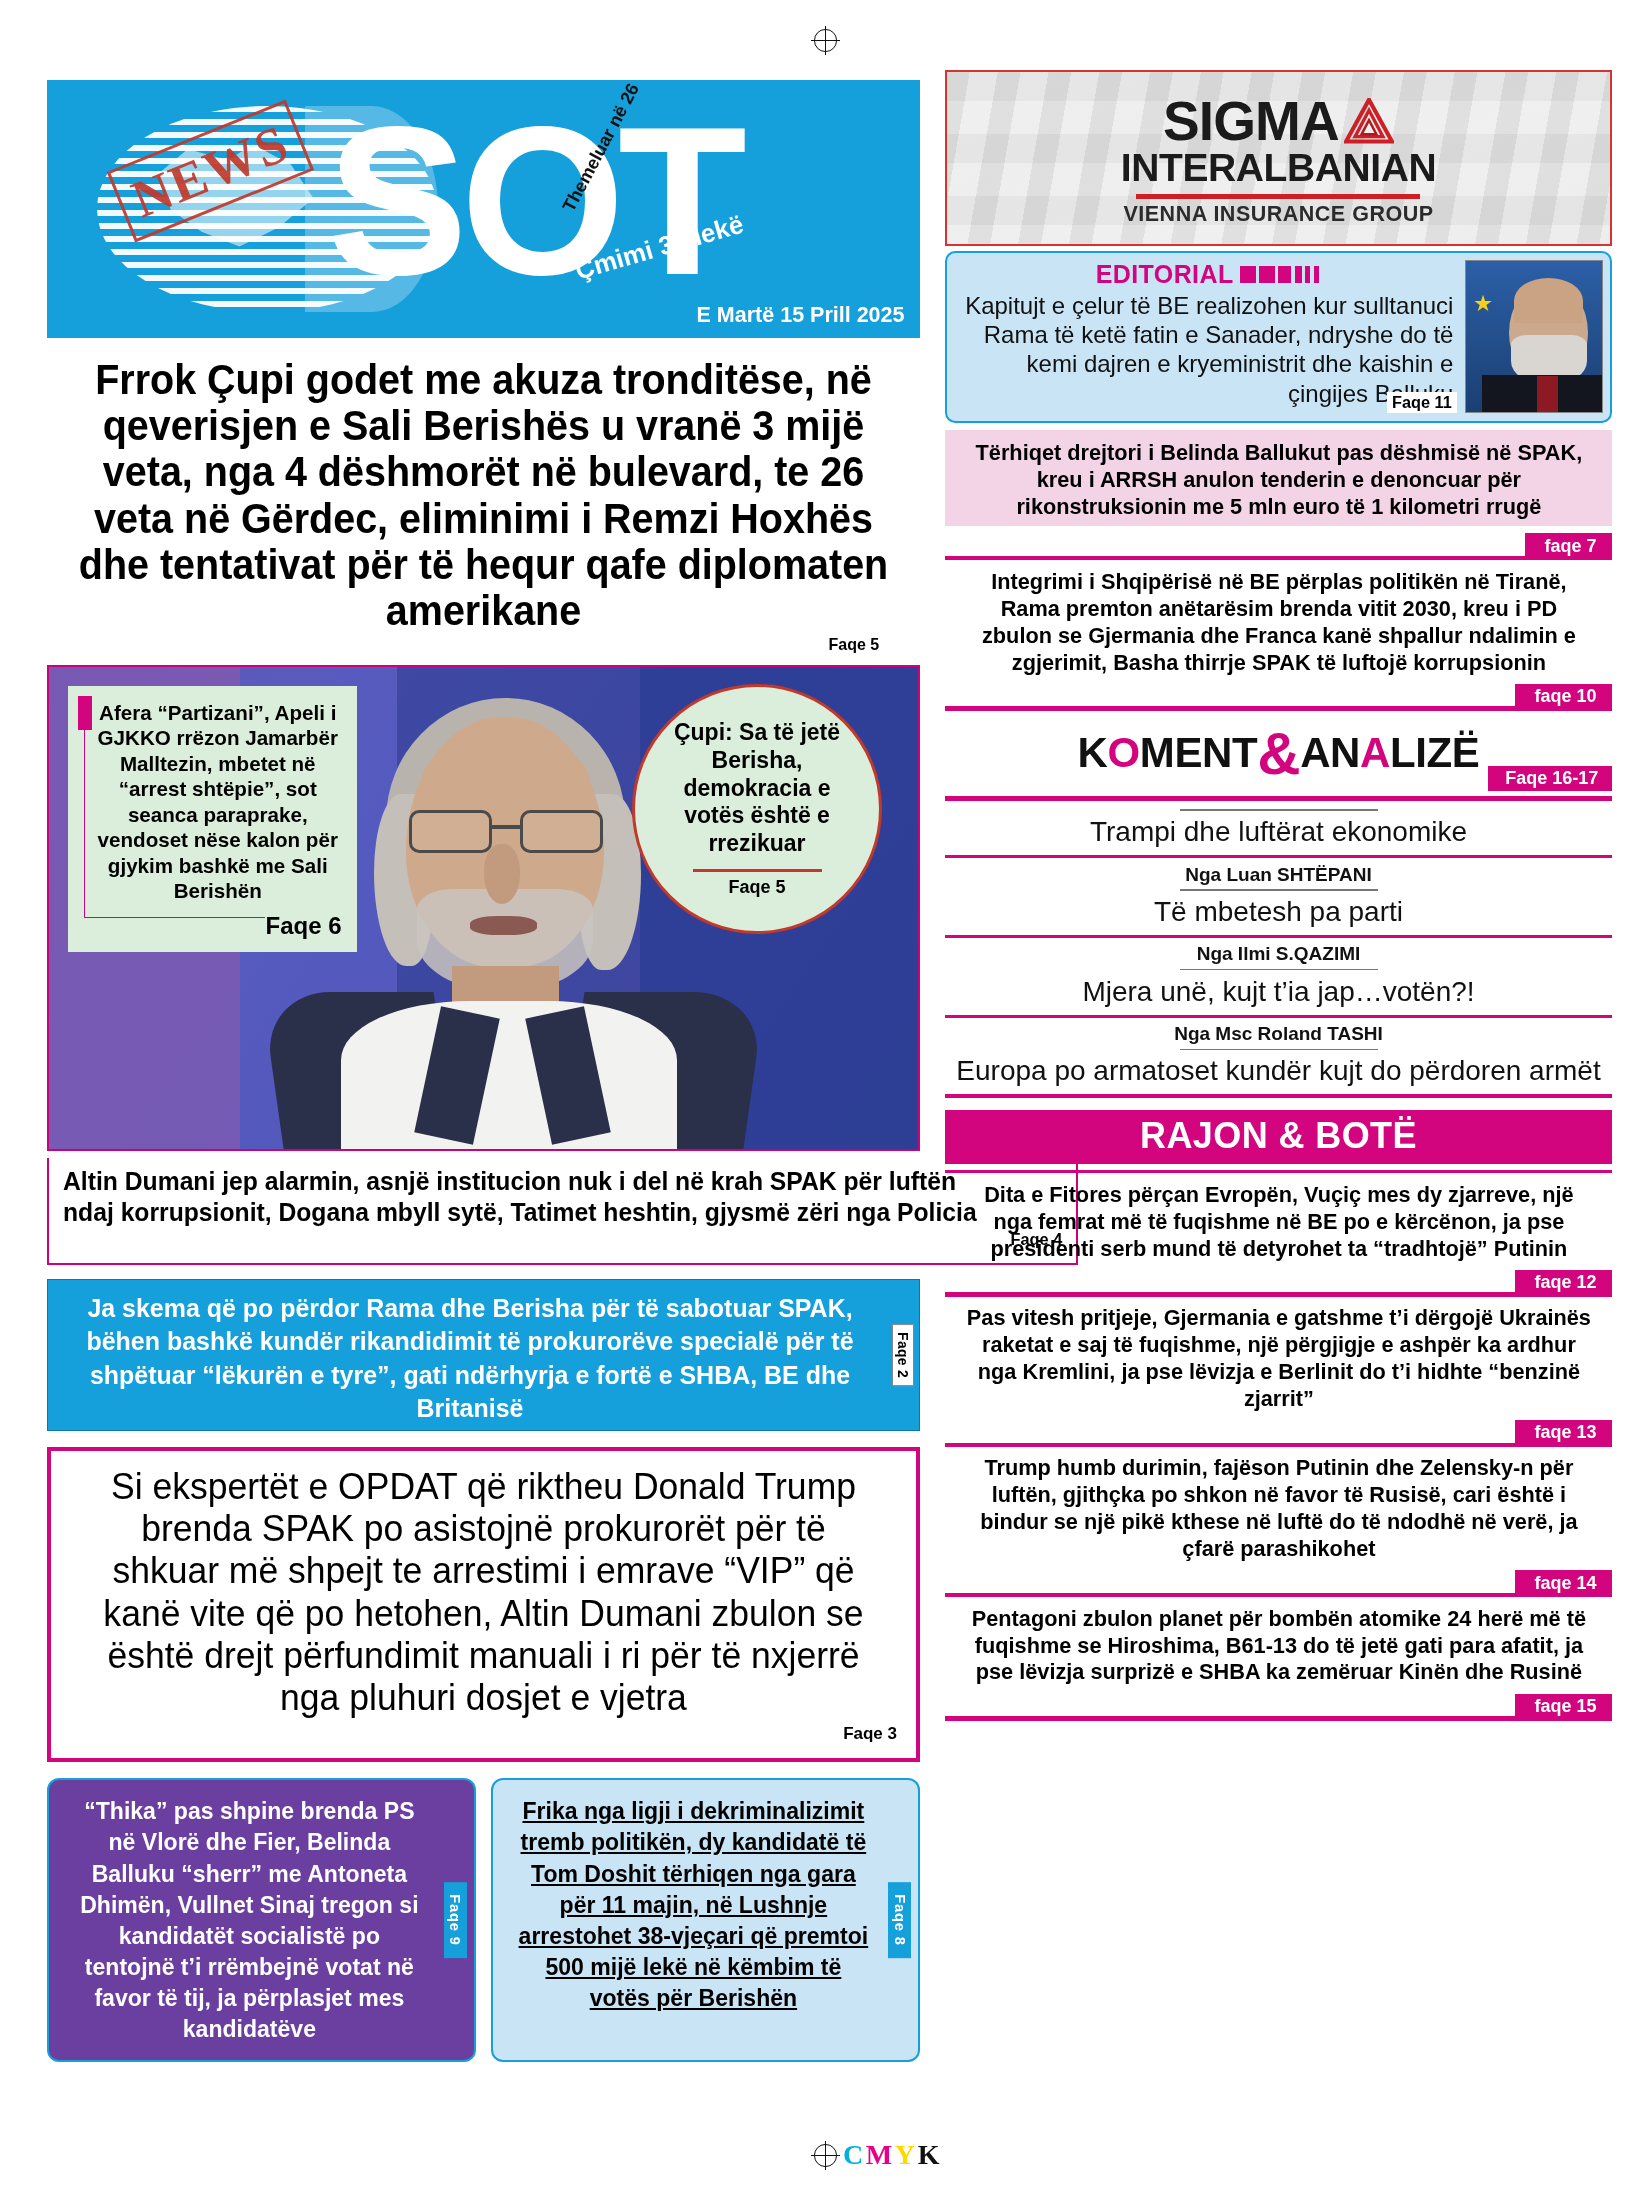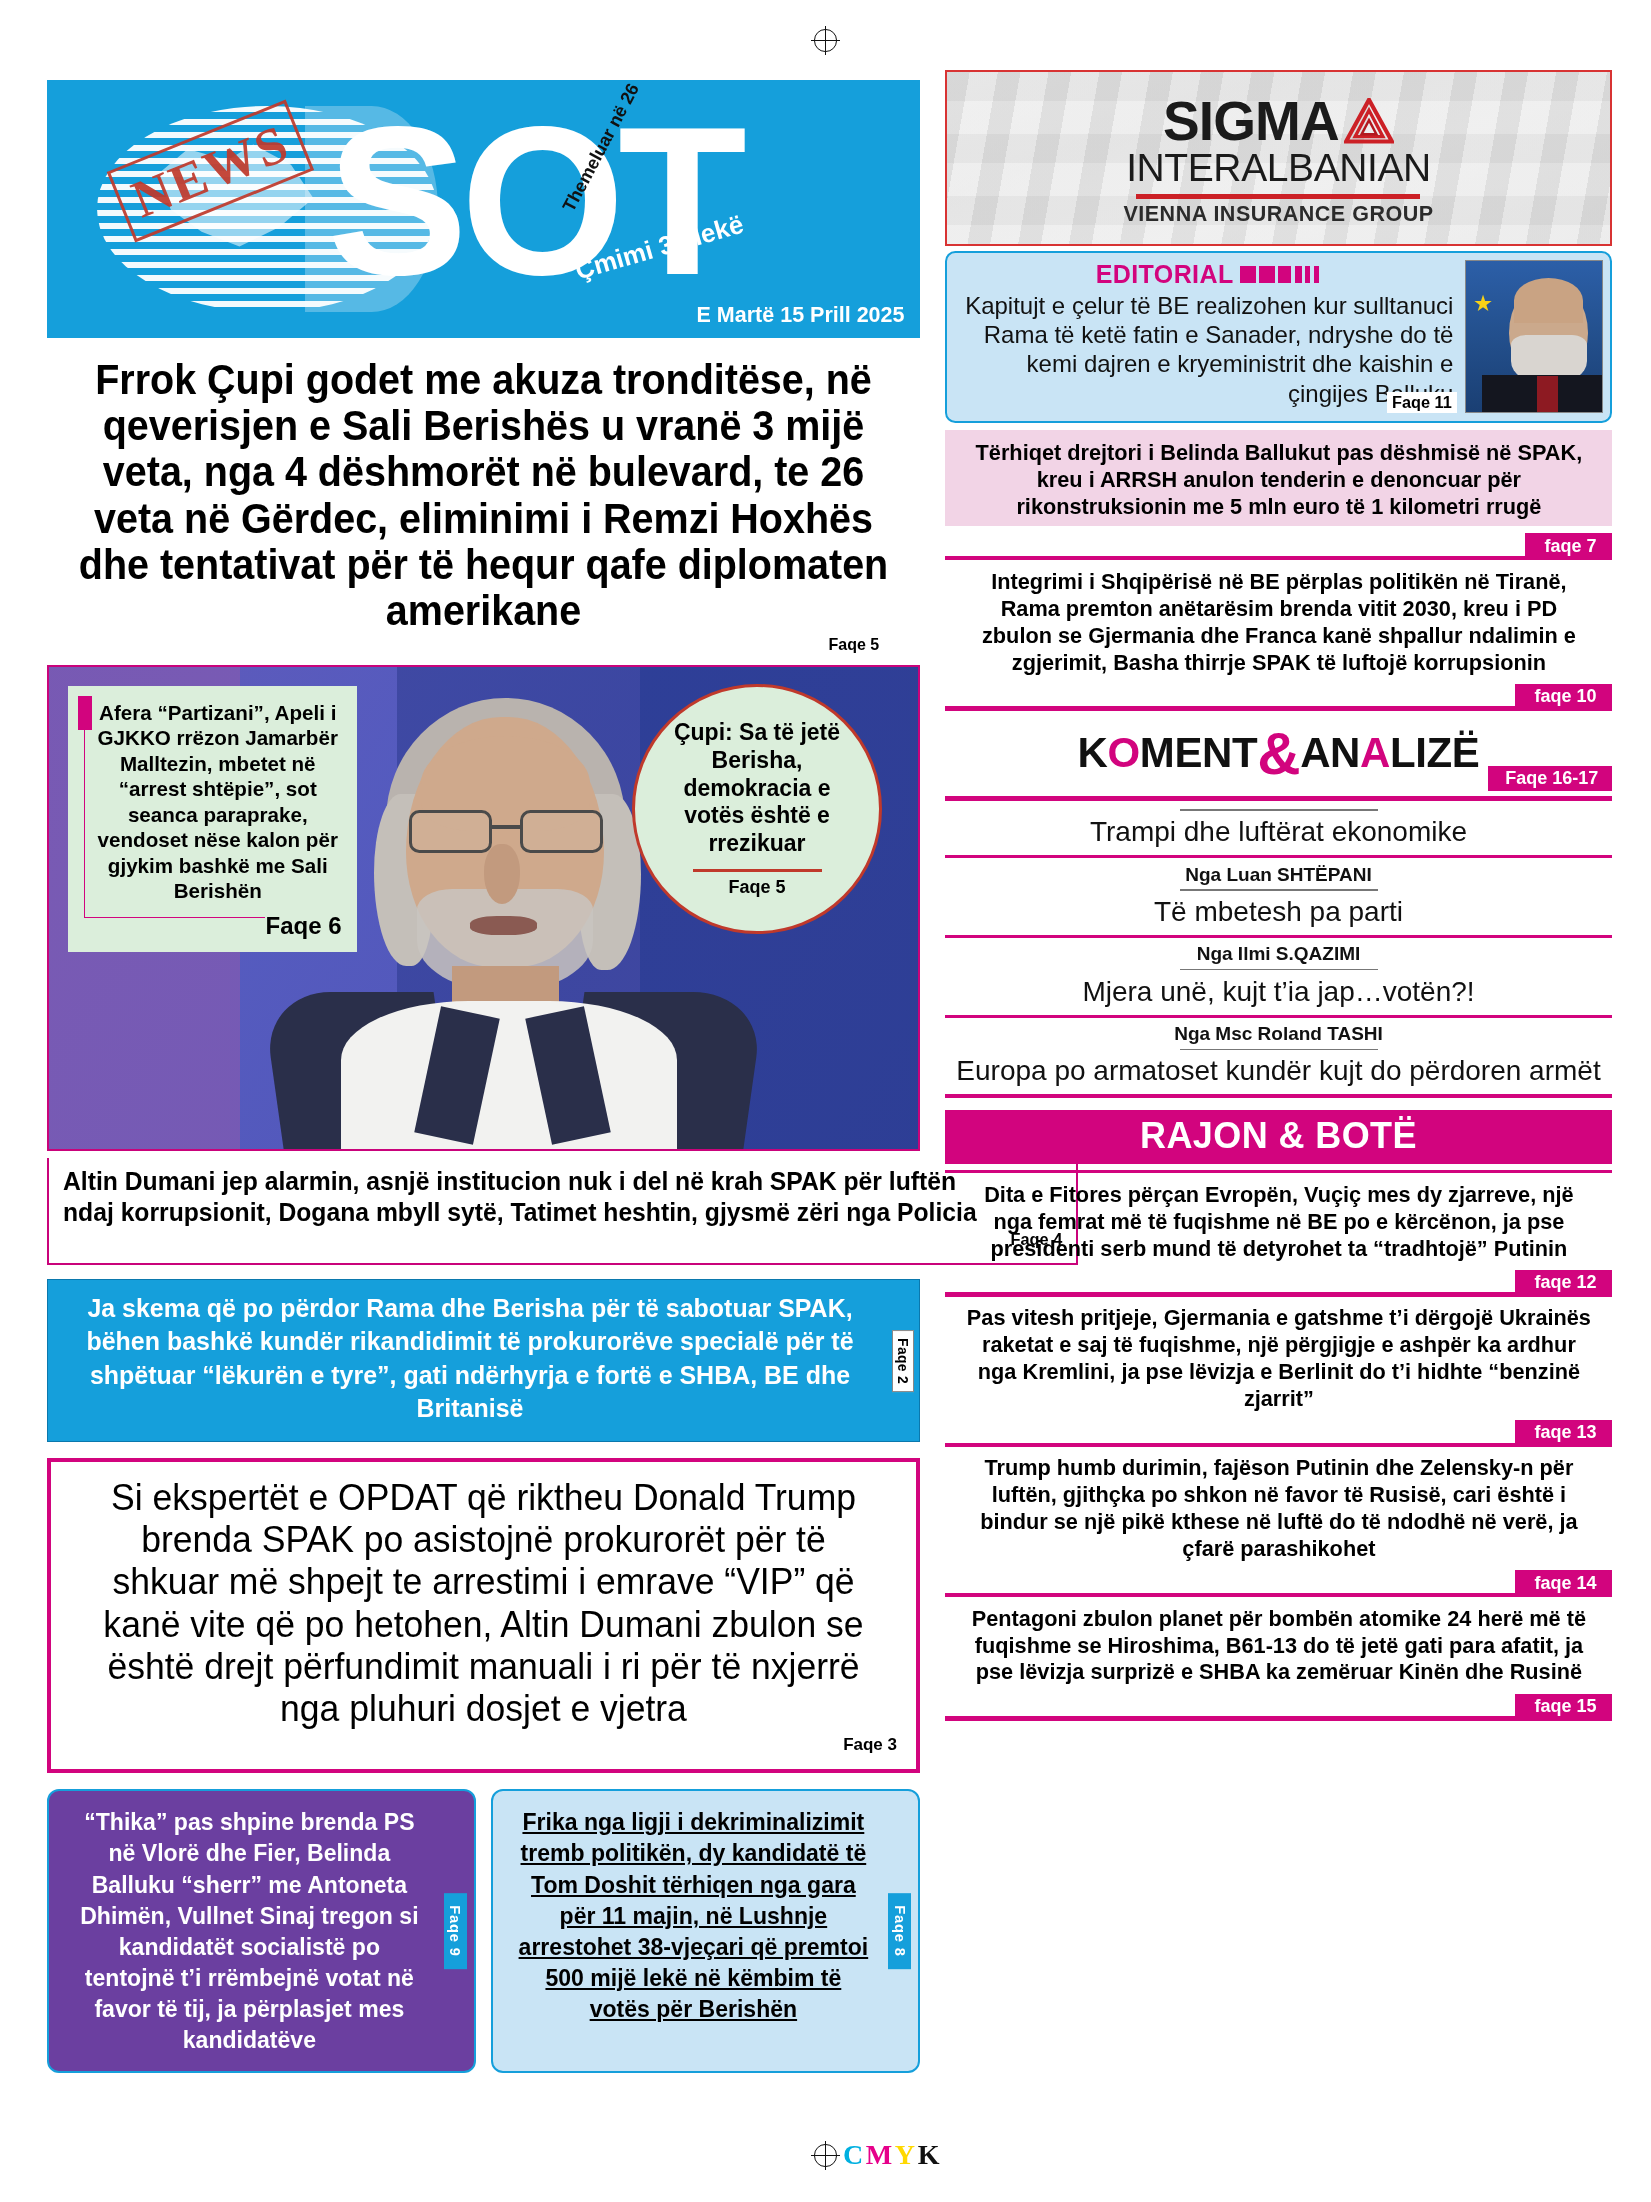--- a/index.html
+++ b/index.html
@@ -238,21 +238,21 @@
     transform: scaleX(0.95); transform-origin: left center;
   }
   .photo-caption .faqe {
     display: block; text-align: right; font-size: 16.3px; font-weight: bold; margin-top: 3.4px;
   }
 
   
   .blue-box {
     position: relative; margin-top: 13.8px; width: 873px;
     background: #159fdb; border: 1.7px solid #0a78ad;
-    padding: 12px 46px 16px 19px;
+    padding: 12px 46px 5px 19px;
   }
   .blue-box .txt {
     color: #fff; font-weight: bold; font-size: 26px; line-height: 1.28;
     text-align: center;
     font-family: "Liberation Sans Narrow","Liberation Sans",sans-serif;
     transform: scaleX(0.96); transform-origin: center;
   }
   .vtag {
     position: absolute; right: 5.2px; top: 50%; transform: translateY(-50%);
     background: #fff; border: 0.9px solid #888;
@@ -315,21 +315,21 @@
   .ad-inner { position: relative; text-align: center; }
   .ad-line1 {
     display: flex; align-items: center; justify-content: center; gap: 5.2px;
   }
   .ad-sigma-word {
     font-size: 55px; font-weight: bold; letter-spacing: -0.9px; color: #1b1b1b;
     font-family: "Liberation Sans", sans-serif;
   }
   .tri-logo { width: 50px; height: 46px; }
   .ad-line2 {
-    font-size: 39px; font-weight: normal; letter-spacing: -0.4px; color: #1b1b1b; margin-top: -6.9px;
+    font-size: 39px; font-weight: bold; letter-spacing: -0.4px; color: #1b1b1b; margin-top: -6.9px;
   }
   .ad-rule { width: 284px; height: 4.3px; background: #cc2026; margin: 4.3px auto 3.4px auto; }
   .ad-line3 { font-size: 21.5px; font-weight: bold; letter-spacing: 0.5px; color: #2b2b2b; }
 
   .editorial {
     position: relative; margin-top: 5.2px; height: 172px;
     background: #c9e4f5; border: 2.6px solid #159fdb; border-radius: 10.3px;
     padding: 6.9px 8.6px 6.9px 12px;
   }
   .ed-title-row {

